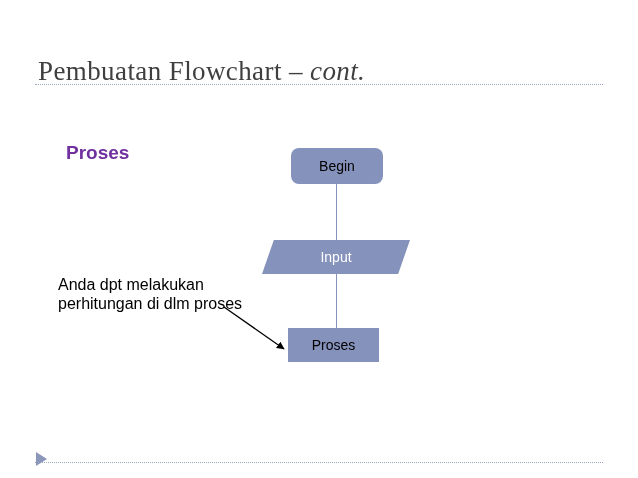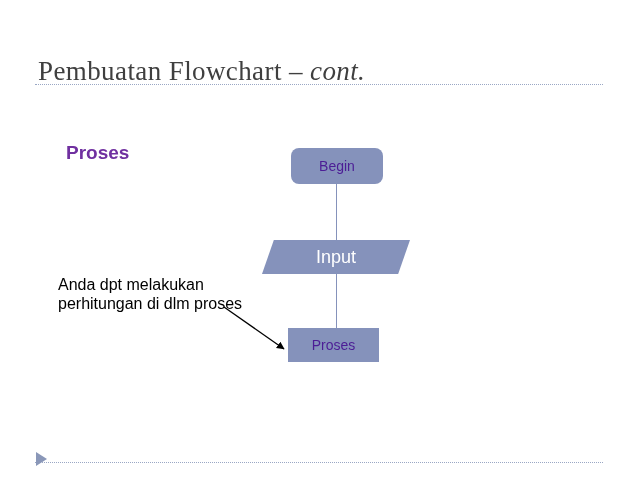--- a/index.html
+++ b/index.html
@@ -61,21 +61,21 @@
     top: 142px;
     font-size: 19px;
     font-weight: bold;
     color: #7030a0;
   }
 
   
   .node {
     position: absolute;
     background: #8592bb;
-    color: #4c1d95;
+    color: #000000;
     font-size: 14px;
     display: flex;
     align-items: center;
     justify-content: center;
     text-align: center;
     box-sizing: border-box;
   }
   #node-begin {
     left: 291px;
     top: 148px;
@@ -104,21 +104,21 @@
     background: #8592bb;
     clip-path: polygon(8% 0%, 100% 0%, 92% 100%, 0% 100%);
   }
   #node-input .label {
     position: absolute;
     inset: 0;
     display: flex;
     align-items: center;
     justify-content: center;
     color: #ffffff;
-    font-size: 18px;
+    font-size: 14px;
   }
 
   
   .connector {
     position: absolute;
     width: 0;
     border-left: 1px solid #8592bb;
   }
   #conn-1 { left: 336px; top: 184px; height: 56px; }
   #conn-2 { left: 336px; top: 274px; height: 54px; }

